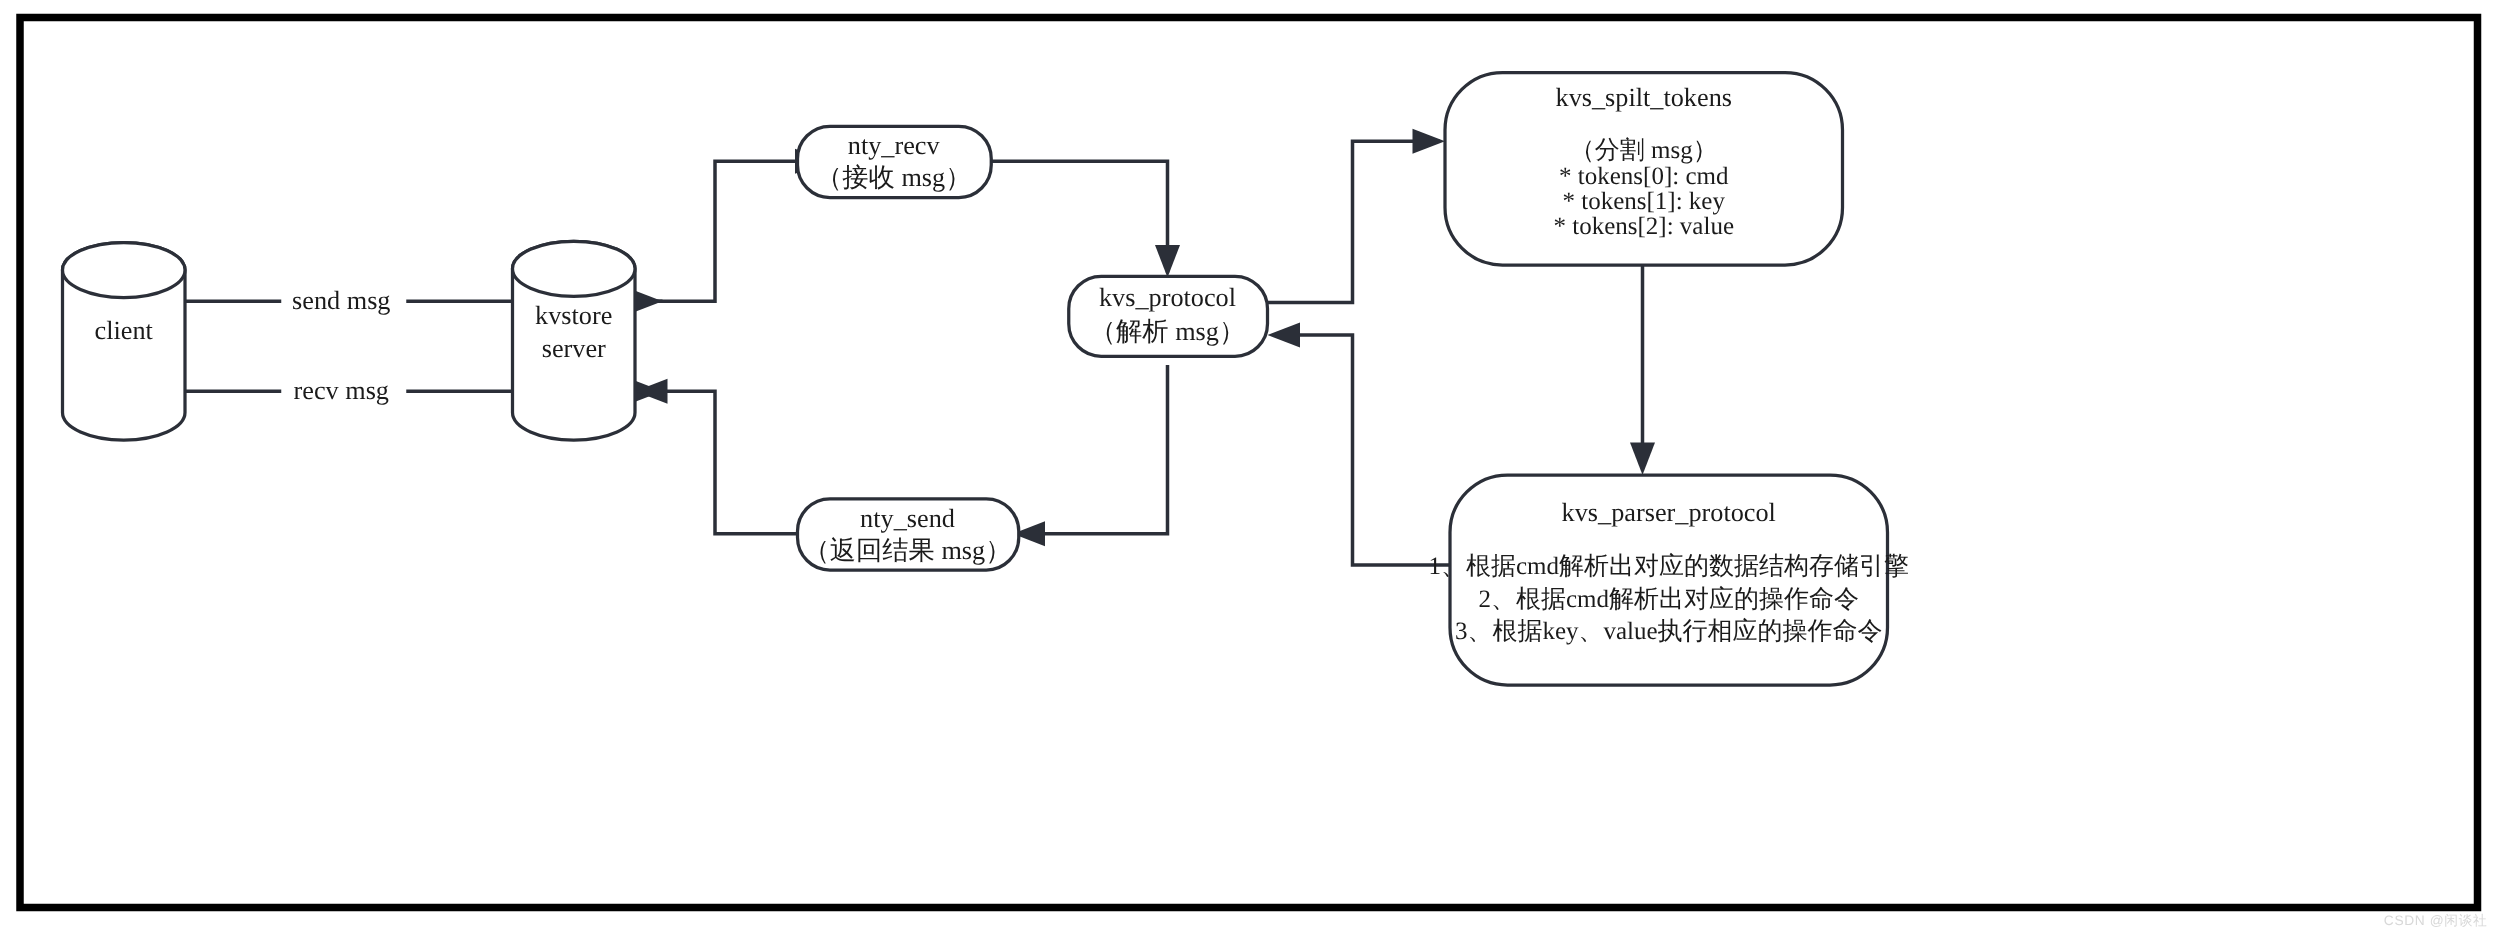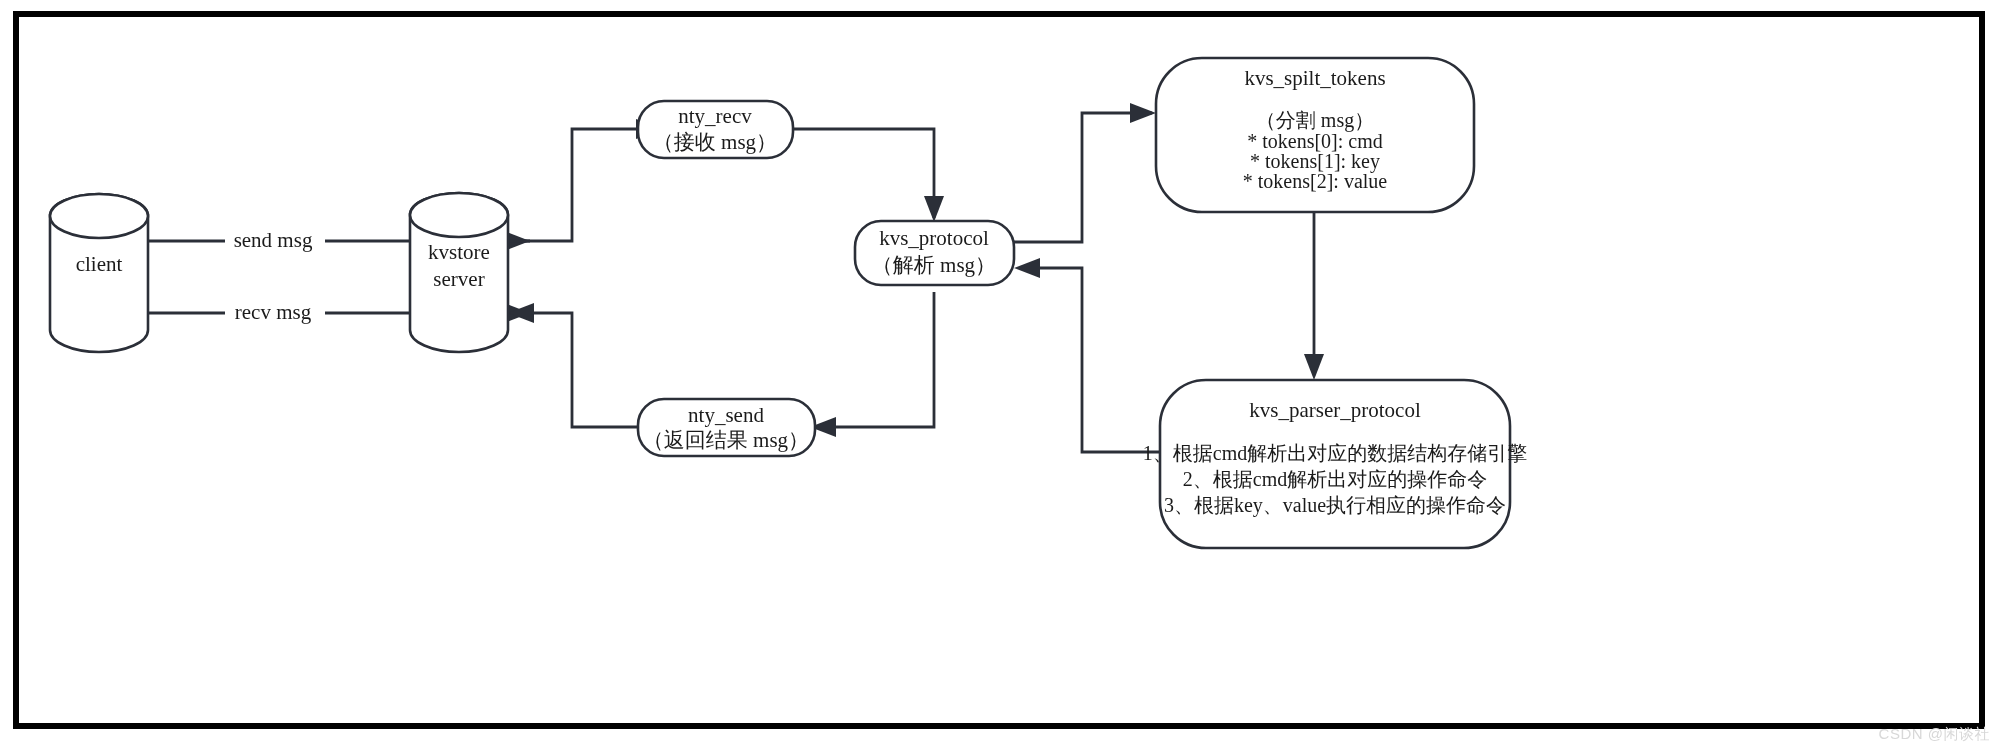--- a/index.html
+++ b/index.html
@@ -68,21 +68,21 @@
     font-family: "Liberation Serif", "DejaVu Serif", serif;
     font-size: 21px;
     text-anchor: middle;
     dominant-baseline: middle;
   }
   .watermark-text {
     position: absolute;
     right: 16px;
     bottom: 4px;
     font-family: "Liberation Sans", "DejaVu Sans", sans-serif;
-    font-size: 15px;
+    font-size: 11px;
     color: #d8d8d8;
     letter-spacing: 0.5px;
     white-space: nowrap;
     user-select: none;
   }
 </style>
 </head>
 <body>
 
 <div id="diagram-root">

